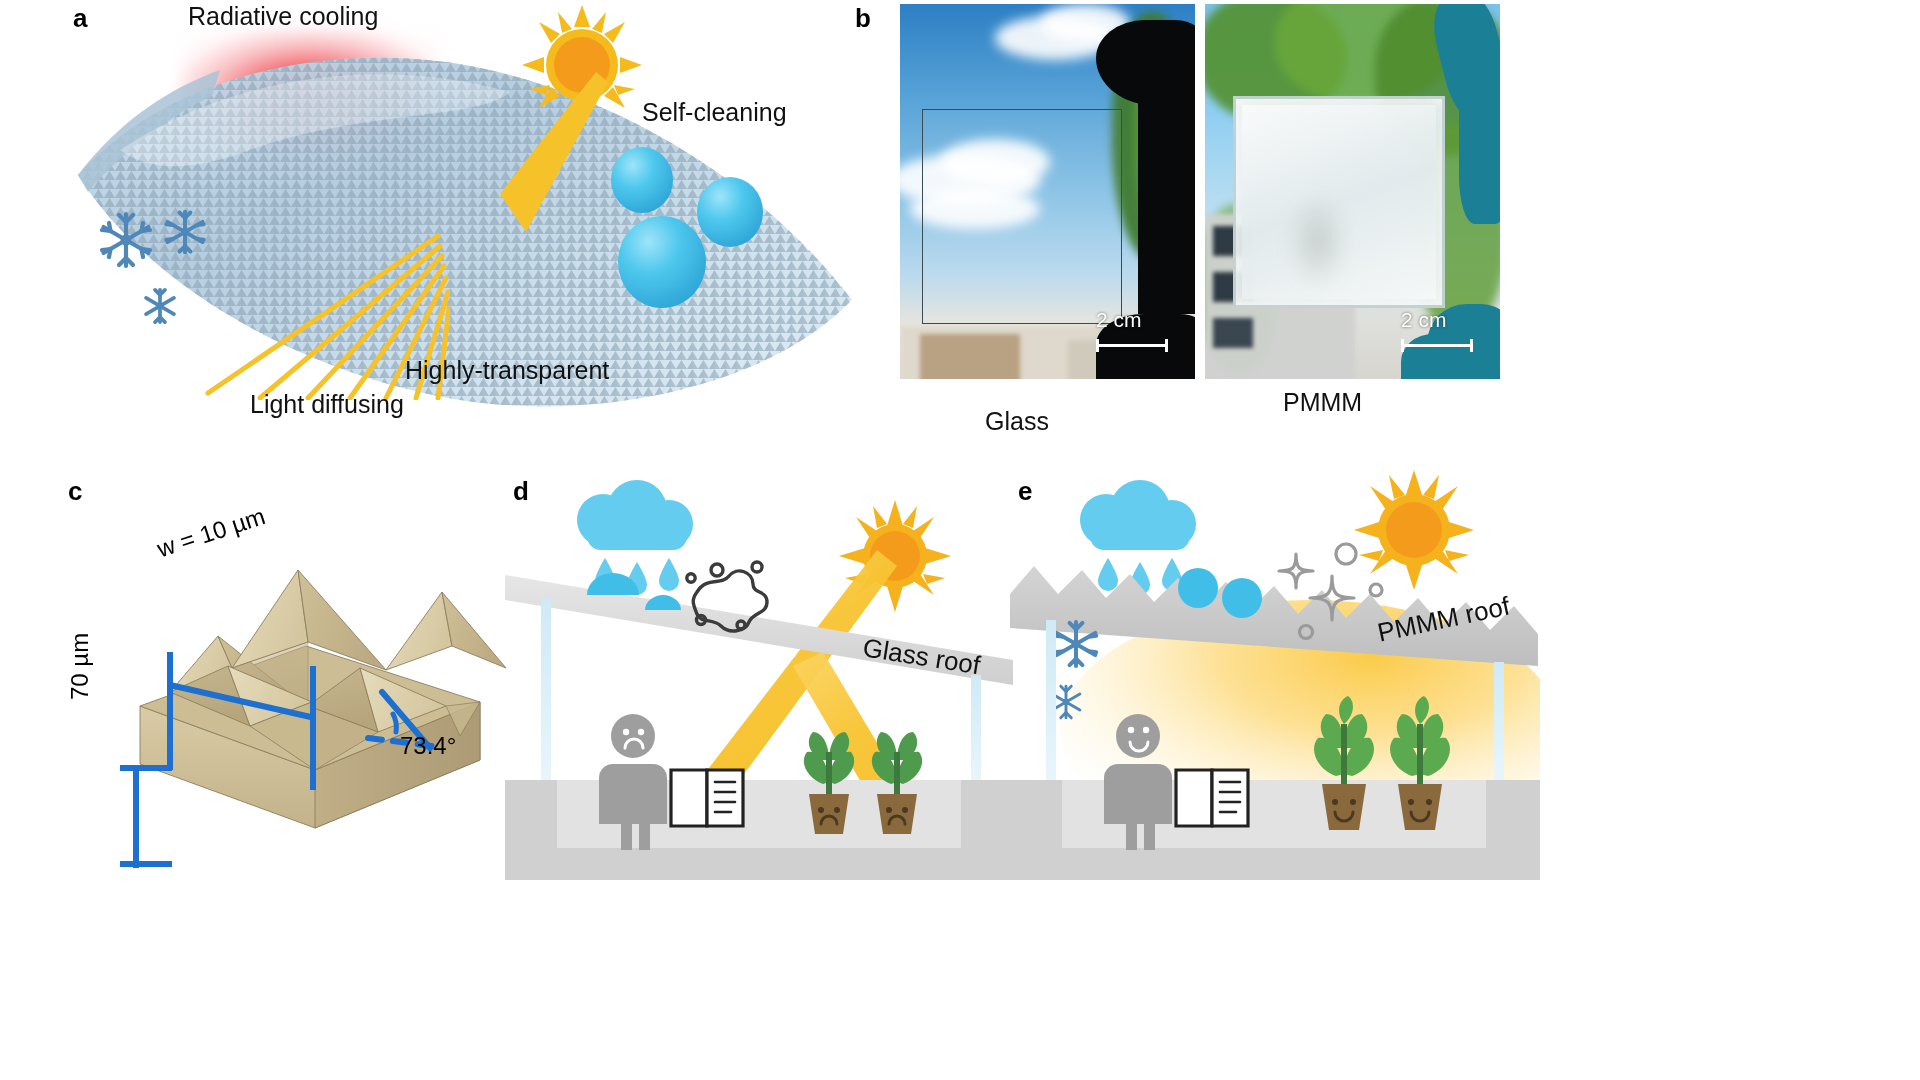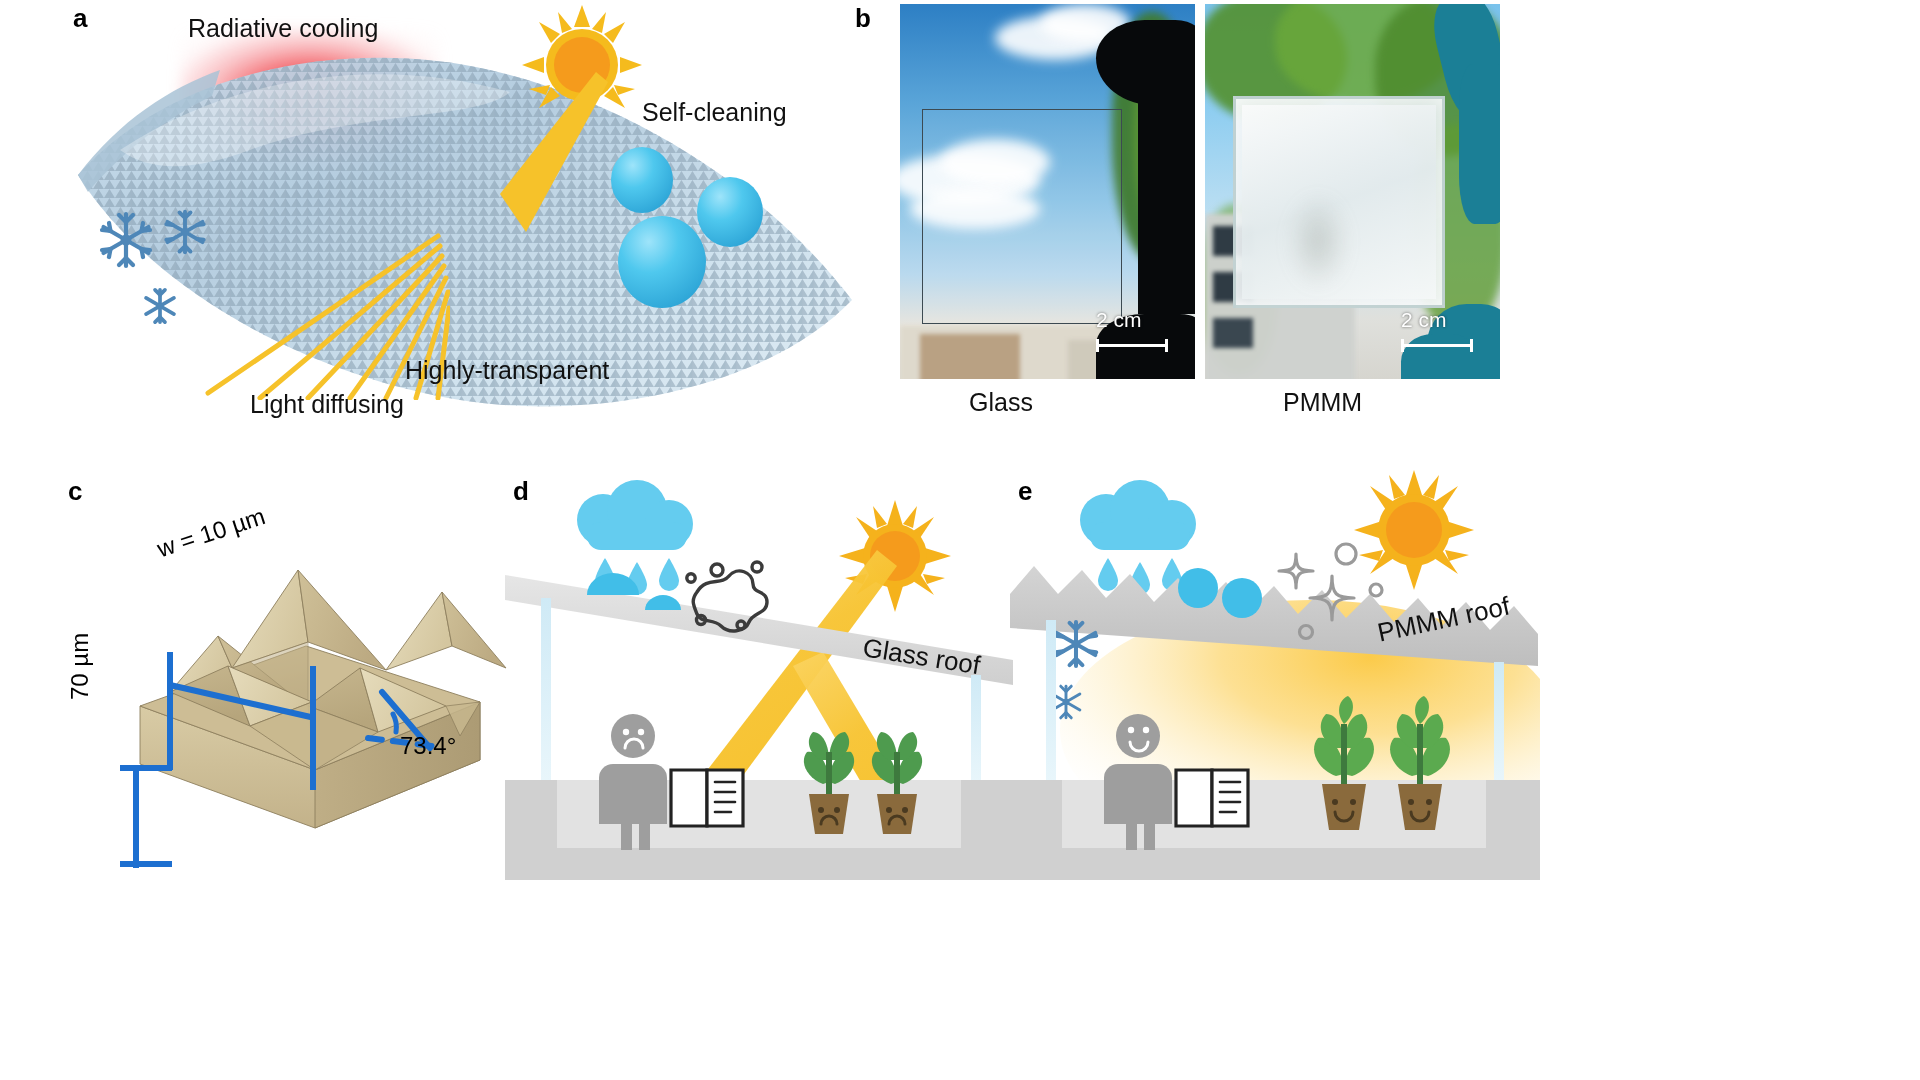--- a/index.html
+++ b/index.html
@@ -273,21 +273,21 @@
           <stop offset="0%" stop-color="#9EE4FA"></stop>
           <stop offset="45%" stop-color="#4FC8EE"></stop>
           <stop offset="100%" stop-color="#2FA7D8"></stop>
         </radialGradient>
       </defs>
       <ellipse cx="52" cy="40" rx="31" ry="33" fill="url(#dropG)"></ellipse>
       <ellipse cx="140" cy="72" rx="33" ry="35" fill="url(#dropG)"></ellipse>
       <ellipse cx="72" cy="122" rx="44" ry="46" fill="url(#dropG)"></ellipse>
     </svg>
 
-    <div class="caption" style="left:128px; top:16px;">Radiative cooling</div>
+    <div class="caption" style="left:128px; top:4px;">Radiative cooling</div>
     <div class="caption" style="left:582px; top:100px;">Self-cleaning</div>
     <div class="caption" style="left:345px; top:358px;">Highly-transparent</div>
     <div class="caption" style="left:190px; top:392px;">Light diffusing</div>
   </div>
 
   <div id="panel-b">
     <div class="panel-letter" style="left:0px; top:5px;">b</div>
 
     <div class="photo photo-glass">
       <div class="sky"></div>
@@ -337,21 +337,21 @@
 
       <div class="pmmm-sample">
         <div class="pmmm-inner"></div>
         <div class="pmmm-shadow"></div>
       </div>
 
       <div class="scalebar-label" style="left:196px; top:304px;">2 cm</div>
       <div class="scalebar-line" style="left:196px; top:340px; width:72px;"></div>
     </div>
 
-    <div class="photo-caption" style="left:114px;">Glass</div>
+    <div class="photo-caption" style="left:130px;margin-top:19px;">Glass</div>
     <div class="photo-caption" style="left:428px;">PMMM</div>
   </div>
 
   <div id="panel-c">
     <div class="panel-letter" style="left:8px; top:8px;">c</div>
 
     <svg style="position:absolute; left:0; top:0; width:470px; height:400px;" viewBox="0 0 470 400">
       <defs>
         <linearGradient id="faceL" x1="0" y1="0" x2="1" y2="0.4">
           <stop offset="0%" stop-color="#E6DCBC"></stop>

